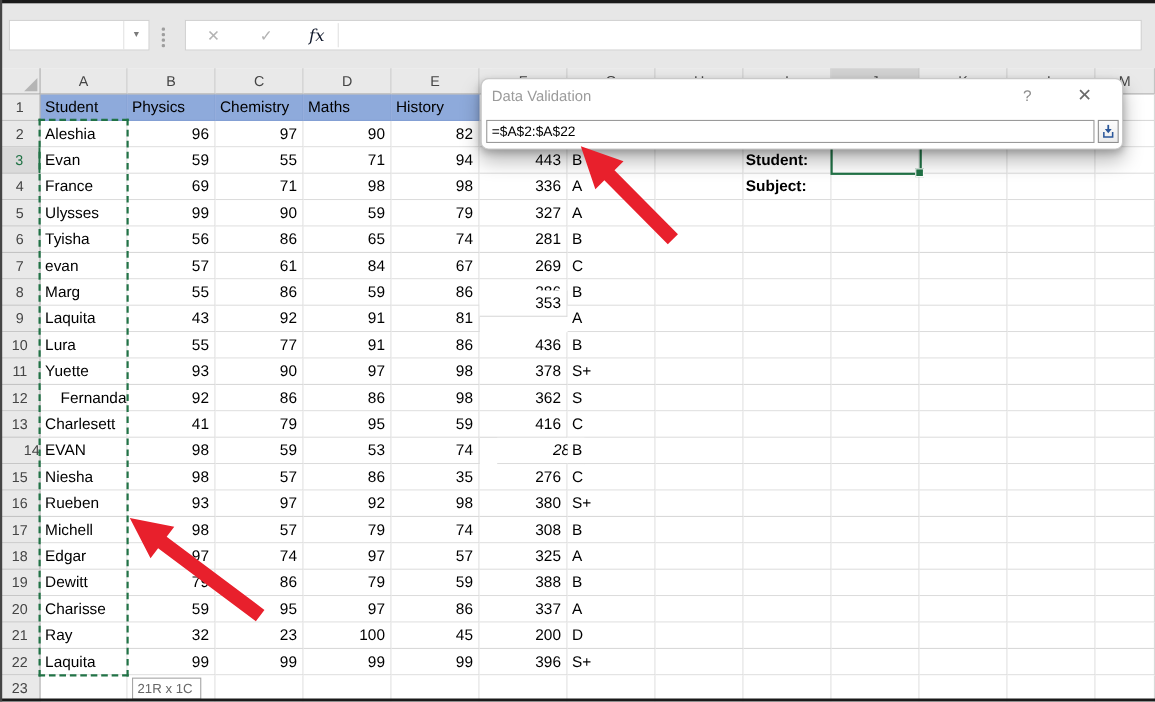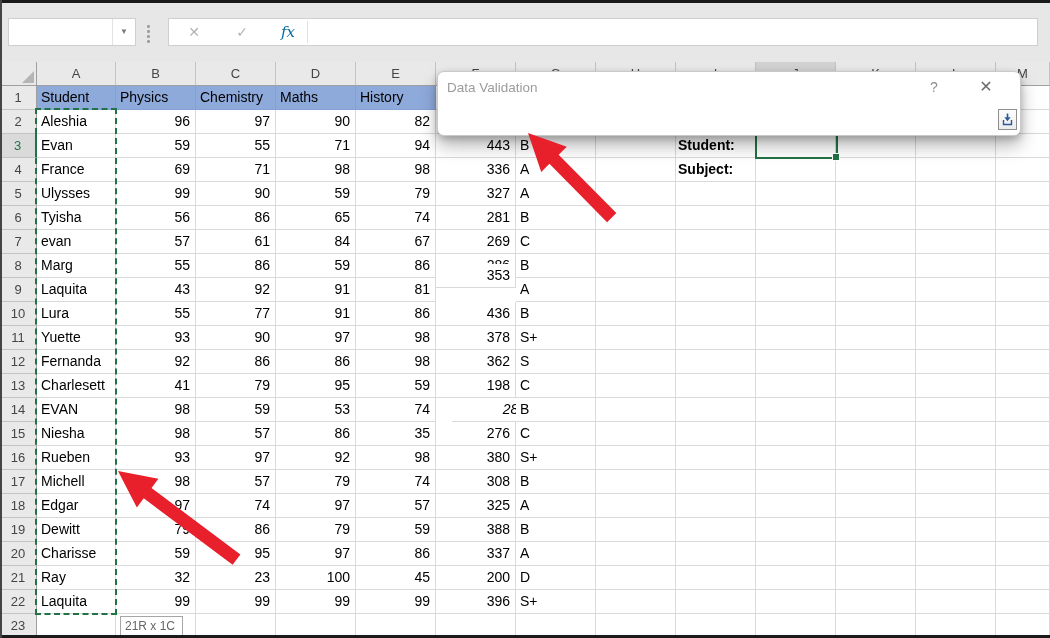--- a/index.html
+++ b/index.html
@@ -8,21 +8,21 @@
   .edge{position:absolute;background:#1a1a1a;z-index:40;}
   
   #chrome{position:absolute;left:0;top:0;width:1050px;height:62px;background:#e7e7e7;}
   #namebox{position:absolute;left:8px;top:18px;width:128px;height:28px;background:#fff;border:1px solid #cfcfcf;box-sizing:border-box;}
   #namebox input{position:absolute;left:2px;top:2px;width:102px;height:22px;border:0;outline:none;font:13px "Liberation Sans",sans-serif;background:transparent;}
   #namebox .dd{position:absolute;right:0;top:0;width:22px;height:26px;border-left:1px solid #e3e3e3;color:#7a7a7a;font-size:8px;line-height:26px;text-align:center;cursor:pointer;}
   #dots{position:absolute;left:146px;top:25px;width:5px;height:18px;display:flex;flex-direction:column;justify-content:space-between;}
   #dots i{width:2.5px;height:2.5px;border-radius:50%;background:#9e9e9e;align-self:center;}
   #fpanel{position:absolute;left:168px;top:18px;width:870px;height:28px;background:#fff;border:1px solid #cfcfcf;box-sizing:border-box;}
   .fbtn{position:absolute;top:0;height:26px;width:34px;text-align:center;line-height:26px;color:#b3b3b3;font-size:14px;cursor:pointer;}
-  .fx{color:#0369a1;font-family:"DejaVu Serif",serif;font-style:italic;font-size:15px;}
+  .fx{color:#0f172a;font-family:"DejaVu Serif",serif;font-style:italic;font-size:15px;}
   #fdivider{position:absolute;left:138px;top:2px;width:1px;height:22px;background:#e2e2e2;}
   #formulabar{position:absolute;left:142px;top:1px;width:724px;height:24px;border:0;outline:none;font:13px "Liberation Sans",sans-serif;background:transparent;}
   
   .ch{position:absolute;box-sizing:border-box;background:#e9e9e9;border-right:1px solid #c3c3c3;border-bottom:1px solid #9f9f9f;font-size:13px;color:#454545;text-align:center;line-height:23px;cursor:pointer;}
   .ch.active{background:#d2d2d2;}
   .rh{position:absolute;box-sizing:border-box;background:#e9e9e9;border-right:1px solid #9f9f9f;border-bottom:1px solid #c3c3c3;font-size:13px;color:#454545;text-align:center;line-height:23px;cursor:pointer;}
   .rh.active{color:#217346;background:#dadada;border-right:2px solid #217346;}
   #corner{position:absolute;left:0;top:62px;width:37px;height:24px;background:#e9e9e9;border-right:1px solid #9f9f9f;border-bottom:1px solid #9f9f9f;box-sizing:border-box;cursor:pointer;}
   #corner:after{content:"";position:absolute;right:2px;bottom:2px;width:0;height:0;border-left:12px solid transparent;border-bottom:12px solid #b5b5b5;}
   
@@ -93,21 +93,21 @@
       <div class="rh" style="left: 0px; top: 158px; width: 37px; height: 24px;">4</div>
       <div class="rh" style="left: 0px; top: 182px; width: 37px; height: 24px;">5</div>
       <div class="rh" style="left: 0px; top: 206px; width: 37px; height: 24px;">6</div>
       <div class="rh" style="left: 0px; top: 230px; width: 37px; height: 24px;">7</div>
       <div class="rh" style="left: 0px; top: 254px; width: 37px; height: 24px;">8</div>
       <div class="rh" style="left: 0px; top: 278px; width: 37px; height: 24px;">9</div>
       <div class="rh" style="left: 0px; top: 302px; width: 37px; height: 24px;">10</div>
       <div class="rh" style="left: 0px; top: 326px; width: 37px; height: 24px;">11</div>
       <div class="rh" style="left: 0px; top: 350px; width: 37px; height: 24px;">12</div>
       <div class="rh" style="left: 0px; top: 374px; width: 37px; height: 24px;">13</div>
-      <div class="rh" style="left: 0px; top: 398px; width: 37px; height: 24px;">14</div>
+      <div class="rh" style="left: 0px; top: 398px; width: 37px; height: 24px; text-align: right;">14</div>
       <div class="rh" style="left: 0px; top: 422px; width: 37px; height: 24px;">15</div>
       <div class="rh" style="left: 0px; top: 446px; width: 37px; height: 24px;">16</div>
       <div class="rh" style="left: 0px; top: 470px; width: 37px; height: 24px;">17</div>
       <div class="rh" style="left: 0px; top: 494px; width: 37px; height: 24px;">18</div>
       <div class="rh" style="left: 0px; top: 518px; width: 37px; height: 24px;">19</div>
       <div class="rh" style="left: 0px; top: 542px; width: 37px; height: 24px;">20</div>
       <div class="rh" style="left: 0px; top: 566px; width: 37px; height: 24px;">21</div>
       <div class="rh" style="left: 0px; top: 590px; width: 37px; height: 24px;">22</div>
       <div class="rh" style="left: 0px; top: 614px; width: 37px; height: 24px;">23</div>
       <div class="c hdr1" style="left: 37px; top: 86px; width: 79px; height: 24px;">Student</div>
@@ -246,39 +246,39 @@
       <div class="c num" style="left: 276px; top: 326px; width: 80px; height: 24px;">97</div>
       <div class="c num" style="left: 356px; top: 326px; width: 80px; height: 24px;">98</div>
       <div class="c num" style="left: 436px; top: 326px; width: 80px; height: 24px;">378</div>
       <div class="c grade" style="left: 516px; top: 326px; width: 80px; height: 24px;">S+</div>
       <div class="c" style="left: 596px; top: 326px; width: 80px; height: 24px;"></div>
       <div class="c" style="left: 676px; top: 326px; width: 80px; height: 24px;"></div>
       <div class="c" style="left: 756px; top: 326px; width: 80px; height: 24px;"></div>
       <div class="c" style="left: 836px; top: 326px; width: 80px; height: 24px;"></div>
       <div class="c" style="left: 916px; top: 326px; width: 80px; height: 24px;"></div>
       <div class="c" style="left: 996px; top: 326px; width: 54px; height: 24px;"></div>
-      <div class="c name" style="left: 37px; top: 350px; width: 79px; height: 24px;">Fernanda</div>
+      <div class="c name" style="left: 37px; top: 350px; width: 79px; height: 24px; text-align: right;">Fernanda</div>
       <div class="c num" style="left: 116px; top: 350px; width: 80px; height: 24px;">92</div>
       <div class="c num" style="left: 196px; top: 350px; width: 80px; height: 24px;">86</div>
       <div class="c num" style="left: 276px; top: 350px; width: 80px; height: 24px;">86</div>
       <div class="c num" style="left: 356px; top: 350px; width: 80px; height: 24px;">98</div>
       <div class="c num" style="left: 436px; top: 350px; width: 80px; height: 24px;">362</div>
       <div class="c grade" style="left: 516px; top: 350px; width: 80px; height: 24px;">S</div>
       <div class="c" style="left: 596px; top: 350px; width: 80px; height: 24px;"></div>
       <div class="c" style="left: 676px; top: 350px; width: 80px; height: 24px;"></div>
       <div class="c" style="left: 756px; top: 350px; width: 80px; height: 24px;"></div>
       <div class="c" style="left: 836px; top: 350px; width: 80px; height: 24px;"></div>
       <div class="c" style="left: 916px; top: 350px; width: 80px; height: 24px;"></div>
       <div class="c" style="left: 996px; top: 350px; width: 54px; height: 24px;"></div>
       <div class="c name" style="left: 37px; top: 374px; width: 79px; height: 24px;">Charlesett</div>
       <div class="c num" style="left: 116px; top: 374px; width: 80px; height: 24px;">41</div>
       <div class="c num" style="left: 196px; top: 374px; width: 80px; height: 24px;">79</div>
       <div class="c num" style="left: 276px; top: 374px; width: 80px; height: 24px;">95</div>
       <div class="c num" style="left: 356px; top: 374px; width: 80px; height: 24px;">59</div>
-      <div class="c num" style="left: 436px; top: 374px; width: 80px; height: 24px;">198</div>
+      <div class="c num" style="left: 436px; top: 374px; width: 80px; height: 24px;">416</div>
       <div class="c grade" style="left: 516px; top: 374px; width: 80px; height: 24px;">C</div>
       <div class="c" style="left: 596px; top: 374px; width: 80px; height: 24px;"></div>
       <div class="c" style="left: 676px; top: 374px; width: 80px; height: 24px;"></div>
       <div class="c" style="left: 756px; top: 374px; width: 80px; height: 24px;"></div>
       <div class="c" style="left: 836px; top: 374px; width: 80px; height: 24px;"></div>
       <div class="c" style="left: 916px; top: 374px; width: 80px; height: 24px;"></div>
       <div class="c" style="left: 996px; top: 374px; width: 54px; height: 24px;"></div>
       <div class="c name" style="left: 37px; top: 398px; width: 79px; height: 24px;">EVAN</div>
       <div class="c num" style="left: 116px; top: 398px; width: 80px; height: 24px;">98</div>
       <div class="c num" style="left: 196px; top: 398px; width: 80px; height: 24px;">59</div>
@@ -414,20 +414,21 @@
   <div id="ants"></div>
 
   <div id="activecell">
     <div id="fillhandle"></div>
   </div>
 
   <div id="dialog">
     <div id="dlg-title">Data Validation</div>
     <div id="dlg-help">?</div>
     <div id="dlg-close">✕</div>
+    <input id="dlg-input" value="=$A$2:$A$22" style="">
     <button id="dlg-collapse">
       <svg width="11" height="13" viewBox="0 0 11 13">
         <path d="M1.5 7 L1.5 11.5 L9.5 11.5 L9.5 7" fill="none" stroke-width="1.4" stroke="#2B579A"></path>
         <rect x="4.7" y="0.5" width="1.6" height="4.2" fill="#2B579A"></rect>
         <polygon points="2.4,4.2 8.6,4.2 5.5,8.2" fill="#2B579A"></polygon>
       </svg>
     </button>
   </div>
 
   <div id="tooltip">21R x 1C</div>

